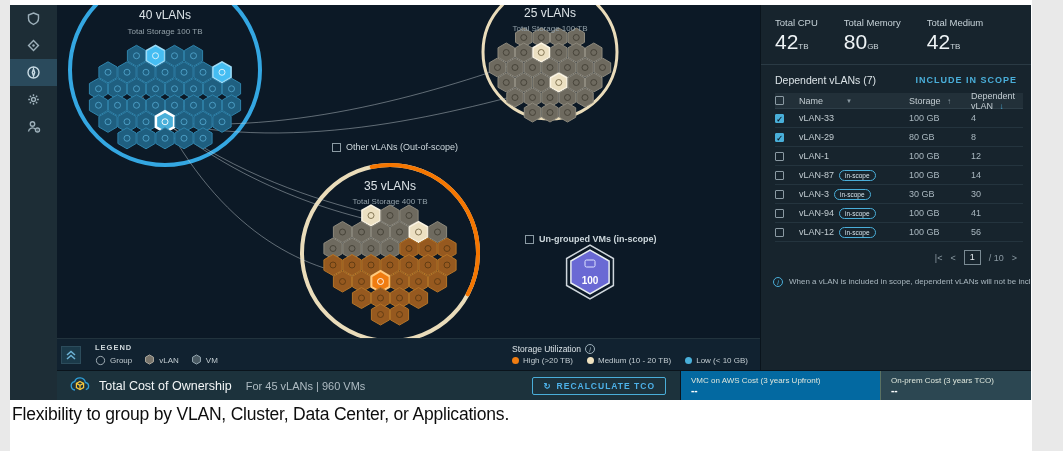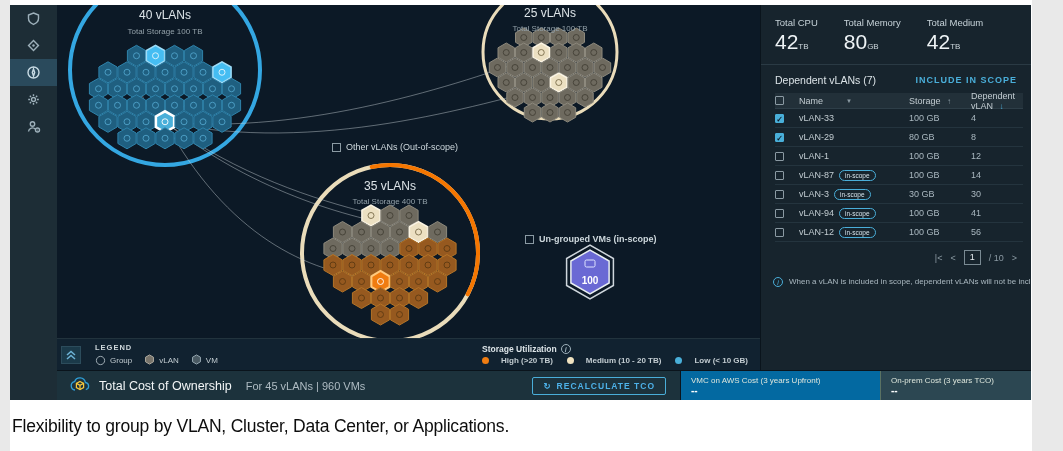--- a/index.html
+++ b/index.html
@@ -23,23 +23,23 @@
   .cb1 { left:275px; top:137px; }
   .cb2 { left:468px; top:229px; font-weight:bold; }
 
   .legendbar { position:absolute; left:0; bottom:0; width:703px; height:32px; background:#112230; border-top:1px solid #22333d; display:flex; align-items:center; }
   .collapse-btn { width:20px; height:18px; margin-left:4px; background:#1b3a4a; border:1px solid #2c4c5c; display:flex; align-items:center; justify-content:center; }
   .legend-block { margin-left:14px; }
   .legend-title { font-size:7.5px; font-weight:bold; letter-spacing:1px; color:#cfd8dc; margin-bottom:2px; }
   .legend-items { display:flex; gap:12px; align-items:center; }
   .legend-item { display:flex; gap:4px; align-items:center; color:#c2ccd1; font-size:8px; }
   .storage-legend { margin-left:auto; margin-right:12px; text-align:left; }
-  .sl-title { font-size:8.5px; font-weight:bold; color:#dbe3e7; display:flex; align-items:center; gap:4px; margin-bottom:2px; }
+  .sl-title { font-size:8.5px; font-weight:normal; color:#dbe3e7; display:flex; align-items:center; gap:4px; margin-bottom:2px; }
   .sl-items { display:flex; gap:14px; }
-  .sl-item { display:flex; gap:12px; align-items:center; color:#c2ccd1; font-size:8px;font-weight:bold; }
+  .sl-item { display:flex; gap:4px; align-items:center; color:#c2ccd1; font-size:8px; }
   .dot { width:7px; height:7px; border-radius:50%; display:inline-block; }
   .info-circ { width:10px; height:10px; border-radius:50%; border:1px solid #9db0ba; color:#9db0ba; font-size:7px; display:inline-flex; align-items:center; justify-content:center; font-style:italic; }
 
   
   .rightpanel { position:absolute; left:750px; top:0; width:271px; height:365px; background:#17242d; border-left:1px solid #0a141c; padding:8px 0 0 0; }
   .metrics { display:flex; padding:4px 14px 10px 14px; gap:26px; border-bottom:1px solid #2a3a44; }
   .metric .mlabel { font-size:9.5px; color:#c6d2d8; margin-bottom:2px; }
   .metric .mvalue { font-size:21px; font-weight:300; color:#eef3f5; }
   .metric .munit { font-size:8px; color:#cdd7dc; }
   .dep-head { display:flex; align-items:center; justify-content:space-between; padding:9px 14px 7px 14px;gap:29px; }
@@ -68,21 +68,21 @@
   .tco-left { display:flex; align-items:center; gap:8px; padding-left:12px; flex:1; }
   .tco-title { font-size:12.5px; color:#f2f5f6; }
   .tco-sub { font-size:11px; color:#aebbc2; margin-left:6px; }
   .recalc { align-self:center; margin-right:14px; border:1px solid #4aaed9; color:#4db1e8; background:transparent; font-size:8.5px; font-weight:bold; letter-spacing:1px; border-radius:2px; padding:3px 10px; display:flex; gap:5px; align-items:center; font-family:"Liberation Sans",sans-serif; cursor:pointer; }
   .costpanel { padding:3px 10px; display:flex; flex-direction:column; justify-content:center; }
   .costpanel .cp-label { font-size:8px; color:#dde6dc; }
   .costpanel .cp-value { font-size:10px; color:#ffffff; font-weight:bold; }
   .cp-vmc { width:200px; background:#0369a1; border-left:1px solid #0a141c; }
   .cp-onprem { width:151px; background:#2c4752; border-left:1px solid #5a7263; }
 
-  .caption { position:absolute; left:2px; top:416px; font-size:17.5px; color:#0d0d0d; letter-spacing:-0.2px; }
+  .caption { position:absolute; left:2px; top:404px; font-size:17.5px; color:#0d0d0d; letter-spacing:-0.2px; }
 </style>
 </head>
 <body>
 
 <div class="page">
   <div class="whitebox">
     <div class="ui">
 
       <div class="sidebar" id="sidebar">
           <div class="sb-item">

